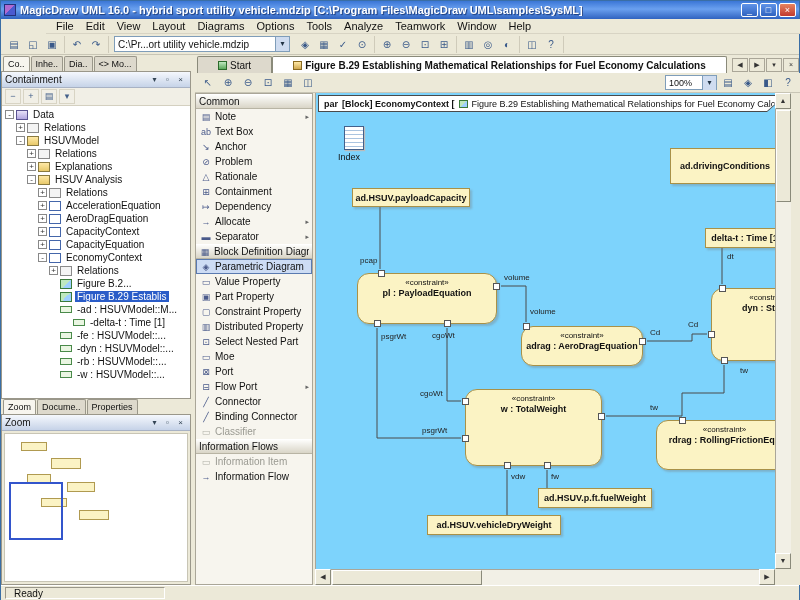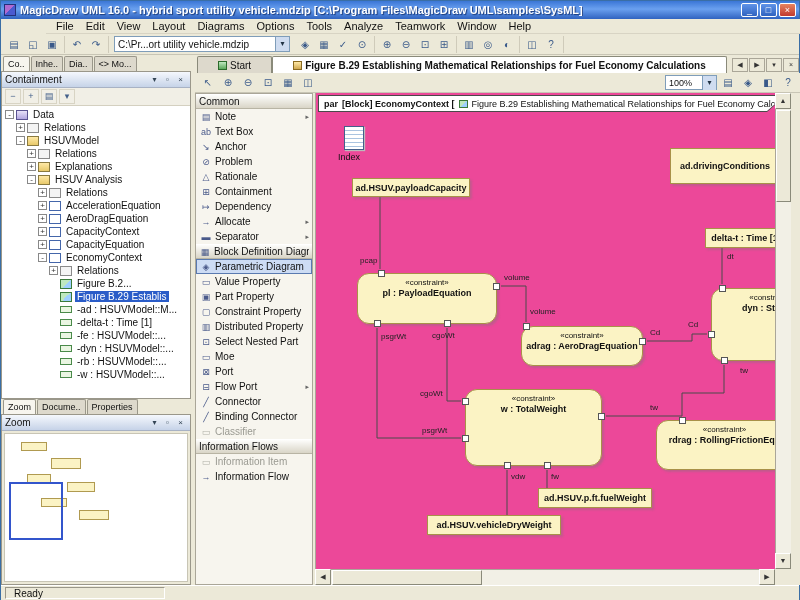--- a/index.html
+++ b/index.html
@@ -113,21 +113,21 @@
   .pal-item { height:15px; display:flex; align-items:center; padding:0 3px 0 4px; gap:3px;
     white-space:nowrap; overflow:hidden; }
   .pal-glyph { width:12px; flex:none; text-align:center; font-size:9px; color:#4a5a8a; }
   .pal-label { flex:1; overflow:hidden; }
   .pal-arrow { font-size:7px; color:#666; flex:none; }
   .pal-item.disabled { color:#9a9a92; }
   .pal-item.disabled .pal-glyph { color:#b0b0a8; }
 
   
   #canvas { position:absolute; left:314px; top:92px; width:460px; height:476px;
-    background:#ec4899; overflow:hidden; border-left:1px solid #aaa698;padding-left:28px; }
+    background:#7dd3fc; overflow:hidden; border-left:1px solid #aaa698;padding-left:28px; }
   #edges { position:absolute; left:0; top:0; width:460px; height:476px; }
   #edges polyline { fill:none; stroke:#4a4a4a; stroke-width:1; }
   .fh-outer { position:absolute; left:2px; top:2px; width:458px; height:17px; background:#4a4a4a;
     clip-path:polygon(0 0,100% 0,100% 9px,449px 17px,0 17px); }
   .fh-inner { position:absolute; left:1px; top:1px; width:456px; height:15px; background:#fff;
     clip-path:polygon(0 0,100% 0,100% 8px,448px 15px,0 15px);
     display:flex; align-items:center; gap:4px; padding:0 5px; font-size:9px;
     white-space:nowrap; overflow:hidden; }
   .fh-k { font-weight:bold; }
   .fh-ic { width:9px; height:8px; flex:none;
@@ -328,21 +328,21 @@
         <div class="trow sel" style="padding-left: 47px;">
           <span class="tspacer"></span>
           <span class="tico ic-diagram"></span>
           <span class="tlabel">Figure B.29 Establis</span>
         </div>
         <div class="trow" style="padding-left: 47px;">
           <span class="tspacer"></span>
           <span class="tico ic-prop"></span>
           <span class="tlabel">-ad : HSUVModel::M...</span>
         </div>
-        <div class="trow" style="padding-left: 47px;">
+        <div class="trow" style="padding-left: 60px;">
           <span class="tspacer"></span>
           <span class="tico ic-prop"></span>
           <span class="tlabel">-delta-t : Time [1]</span>
         </div>
         <div class="trow" style="padding-left: 47px;">
           <span class="tspacer"></span>
           <span class="tico ic-prop"></span>
           <span class="tlabel">-fe : HSUVModel::...</span>
         </div>
         <div class="trow" style="padding-left: 47px;">
@@ -552,21 +552,21 @@
         <polyline points="185,193 210,193 210,229"></polyline>
         <polyline points="331,248 376,248 376,241 391,241"></polyline>
         <polyline points="406,155 406,191"></polyline>
         <polyline points="290,323 366,323"></polyline>
         <polyline points="408,272 408,300 366,300 366,323"></polyline>
         <polyline points="61,235 61,345 145,345"></polyline>
         <polyline points="131,235 131,308 145,308"></polyline>
         <polyline points="191,377 191,422"></polyline>
         <polyline points="231,377 231,395"></polyline>
       </svg>
-  <div class="dnode value" style="left: 36px; top: 85px; width: 118px; height: 19px;">
+  <div class="dnode value" style="left: 36px; top: 95px; width: 118px; height: 19px;">
         <span class="vname">ad.HSUV.payloadCapacity</span>
       </div>
       <div class="dnode value" style="left: 354px; top: 55px; width: 110px; height: 36px;">
         <span class="vname">ad.drivingConditions</span>
       </div>
       <div class="dnode value" style="left: 389px; top: 135px; width: 82px; height: 20px;">
         <span class="vname">delta-t : Time [1]</span>
       </div>
       <div class="dnode constraint" style="left: 41px; top: 180px; width: 140px; height: 51px;">
         <div class="stereo">«constraint»</div>

